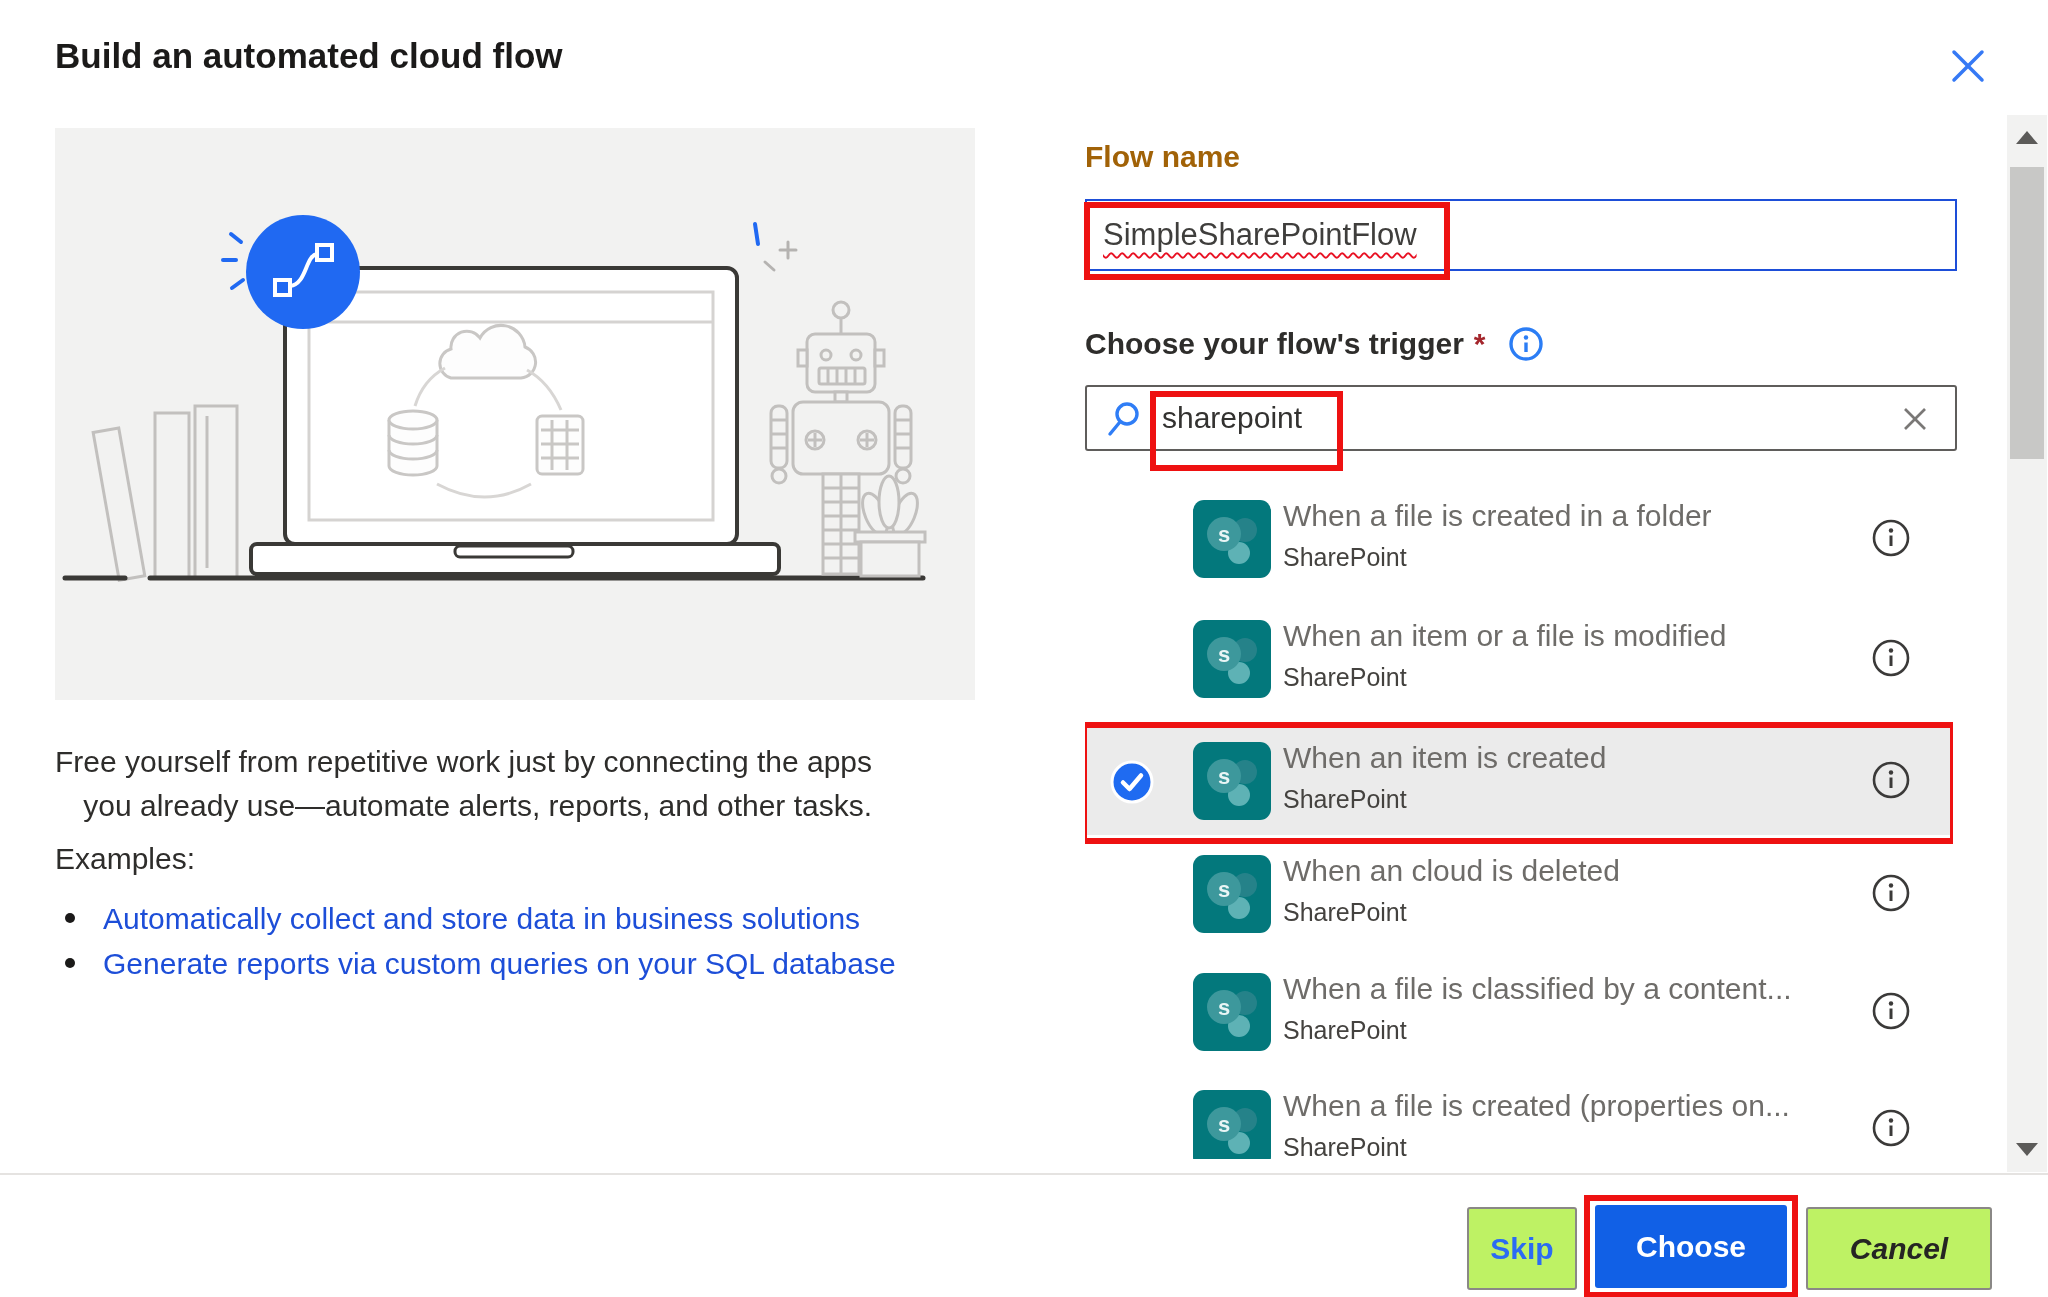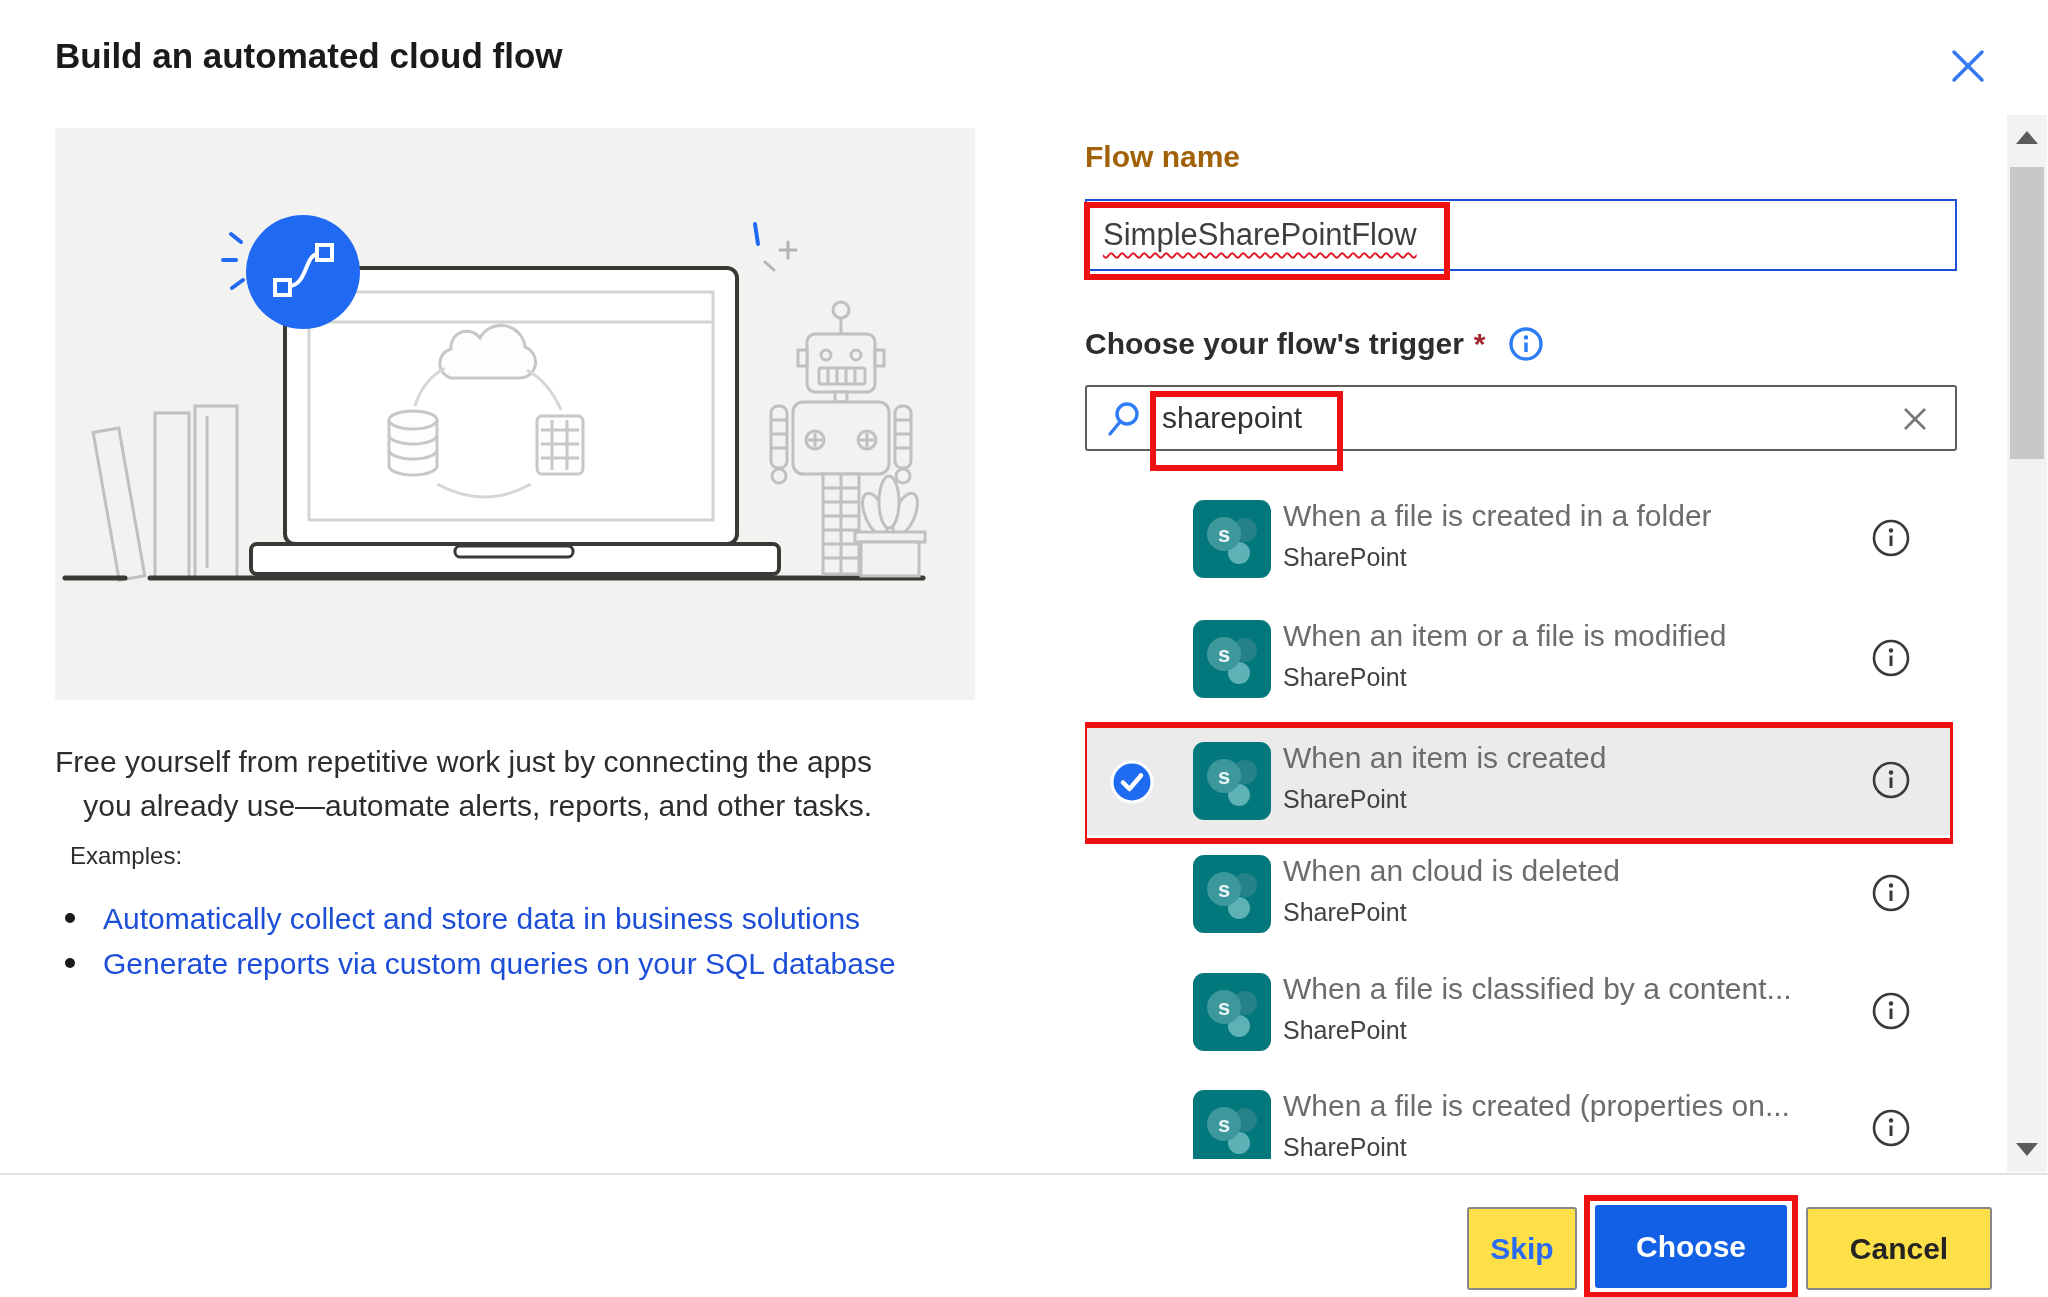--- a/index.html
+++ b/index.html
@@ -5,21 +5,21 @@
   html,body{margin:0;padding:0;background:#fff;}
   #canvas{position:relative;width:2048px;height:1297px;background:#ffffff;overflow:hidden;
           font-family:"Liberation Sans",sans-serif;color:#201f1e;}
   
   .dlg-title{position:absolute;left:55px;top:36px;font-size:35px;font-weight:700;color:#1b1a19;}
   .close-btn{position:absolute;left:1944px;top:42px;width:48px;height:48px;cursor:pointer;}
   
   .illustration{position:absolute;left:55px;top:128px;width:920px;height:572px;background:#f2f2f1;}
   .desc{position:absolute;left:55px;top:740px;font-size:30px;line-height:44px;color:#2e2d2b;}
   .desc span{display:block;text-align:right;}
-  .examples-h{position:absolute;left:55px;top:842px;font-size:24px;color:#2e2d2b;margin-left:15px;}
+  .examples-h{position:absolute;left:55px;top:842px;font-size:30px;color:#2e2d2b;}
   .examples{position:absolute;left:55px;top:896px;margin:0;padding:0;list-style:none;font-size:30px;line-height:45px;color:#1d4ed8;}
   .examples li{position:relative;padding-left:48px;}
   .examples li::before{content:"";position:absolute;left:10px;top:17px;width:10px;height:10px;border-radius:50%;background:#1b1a19;}
   
   .fieldlabel{position:absolute;font-size:30px;font-weight:700;color:#a16207;}
   .flowname-box{position:absolute;left:1085px;top:199px;width:872px;height:72px;box-sizing:border-box;
                 border:2px solid #1d4ed8;background:#fff;display:flex;align-items:center;padding-left:16px;}
   .flowname-text{font-size:31px;color:#3f3e3c;text-decoration:underline wavy #e81123;text-decoration-thickness:2px;text-underline-offset:7px;}
   .trigger-label-row{position:absolute;left:1085px;top:326px;display:flex;align-items:center;}
   .trigger-label{font-size:30px;font-weight:700;color:#2e2d2b;}
@@ -45,25 +45,25 @@
   
   .ann{position:absolute;border:6px solid #ee1111;pointer-events:none;}
   
   .scrollbar{position:absolute;left:2007px;top:115px;width:40px;height:1057px;background:#f2f2f1;}
   .sb-up{position:absolute;left:9px;top:16px;width:0;height:0;border-left:11px solid transparent;border-right:11px solid transparent;border-bottom:13px solid #5c5b59;cursor:pointer;}
   .sb-thumb{position:absolute;left:3px;top:52px;width:34px;height:292px;background:#c8c8c6;cursor:pointer;}
   .sb-down{position:absolute;left:9px;bottom:16px;width:0;height:0;border-left:11px solid transparent;border-right:11px solid transparent;border-top:13px solid #5c5b59;cursor:pointer;}
   
   .divider{position:absolute;left:0;top:1173px;width:2048px;height:2px;background:#e5e3e1;}
   .btn{position:absolute;box-sizing:border-box;font-size:30px;font-weight:700;text-align:center;
-       border:2px solid #8a8886;border-radius:3px;background:#fde047;display:flex;align-items:center;justify-content:center;cursor:pointer;}
+       border:2px solid #8a8886;border-radius:3px;background:#bef264;display:flex;align-items:center;justify-content:center;cursor:pointer;}
   .btn-skip{left:1467px;top:1207px;width:110px;height:83px;color:#2b6bf3;}
   .create-wrap{position:absolute;left:1584px;top:1195px;border:6px solid #ee1111;padding:4px 5px;}
   .btn-create{position:static;width:192px;height:83px;background:#1160e6;border:none;border-radius:3px;color:#ffffff;}
-  .btn-cancel{left:1806px;top:1207px;width:186px;height:83px;color:#252423;}
+  .btn-cancel{left:1806px;top:1207px;width:186px;height:83px;color:#252423;font-style:italic;}
 </style>
 </head>
 <body>
 
 <div id="canvas">
 
   <div class="dlg-title">Build an automated cloud flow</div>
   <div class="close-btn">
     <svg width="48" height="48" viewBox="0 0 48 48">
       <line x1="10" y1="10" x2="38" y2="38" stroke="#3579f5" stroke-width="3.5" stroke-linecap="round"></line>

